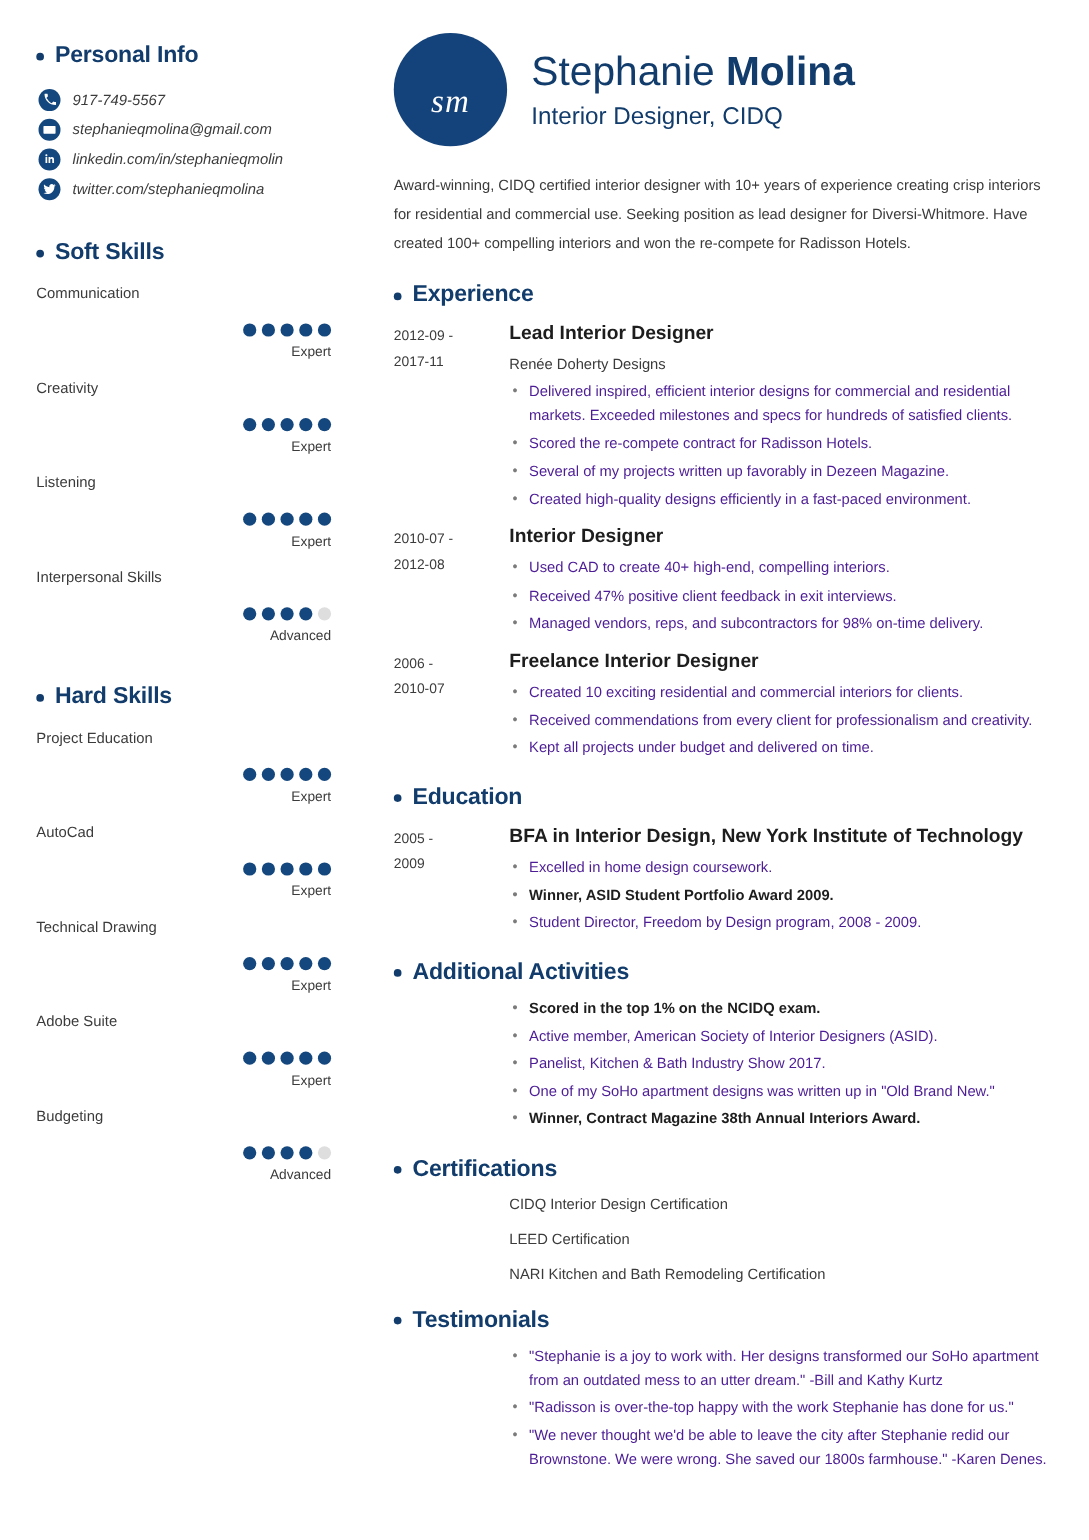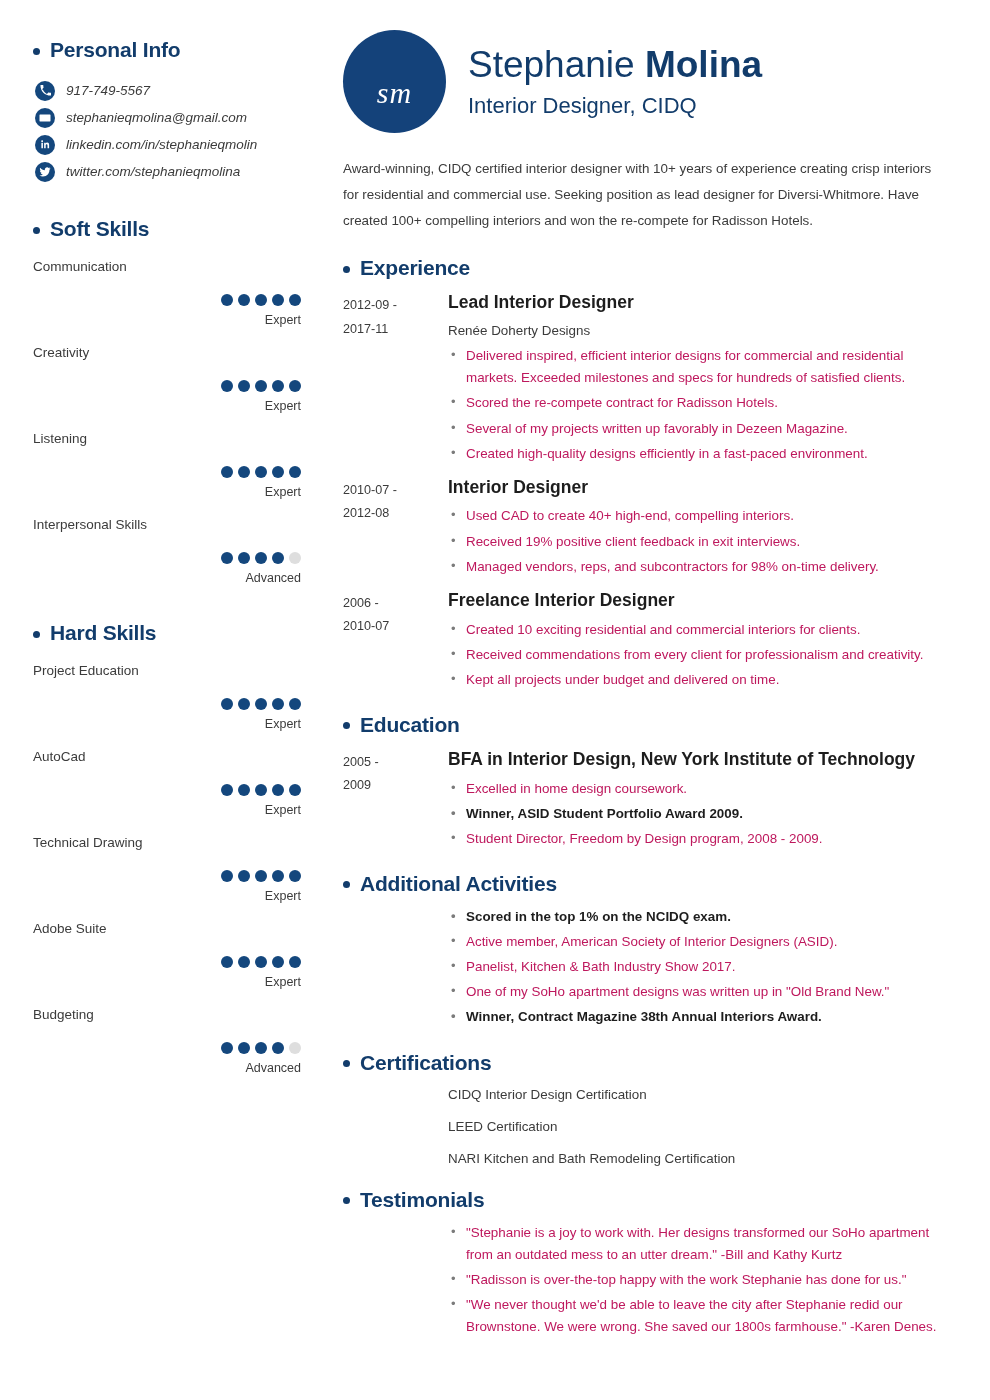--- a/index.html
+++ b/index.html
@@ -48,21 +48,21 @@
   .rating { margin-top: 20px; width: 268px; text-align: right; }
   .dots { font-size: 0; line-height: 0; }
   .rdot {
     display: inline-block; width: 12px; height: 12px;
     border-radius: 50%; background: #14477d; margin-left: 5px;
   }
   .rdot.off { background: #dedede; }
   .rlevel { font-size: 12.5px; color: #3b3b3b; margin-top: 7px; }
 
   
-  .right { position: absolute; left: 343px; top: 0; width: 605px; }
+  .right { position: absolute; left: 358px; top: 0; width: 605px; }
 
   .hero { display: flex; align-items: flex-start; margin-top: 30px; }
   .avatar {
     width: 103px; height: 103px; border-radius: 50%;
     background: #14427a; flex: none;
     position: relative;
   }
   .avatar .mono {
     position: absolute; left: 0; right: 0; bottom: 23px;
     text-align: center; color: #ffffff;
@@ -86,21 +86,21 @@
     width: 105px; flex: none; font-size: 12.6px;
     color: #3b3b3b; line-height: 1.85; padding-top: 3px;
   }
   .entry .body { flex: 1; }
   .etitle { font-size: 17.5px; font-weight: bold; color: #1d1d1d; line-height: 1.3; }
   .ecompany { font-size: 13.4px; color: #3b3b3b; margin-top: 9px; }
 
   ul.blist { list-style: none; margin-top: 7px; }
   ul.blist li {
     position: relative; padding-left: 18px;
-    font-size: 13.4px; line-height: 1.65; color: #be185d;
+    font-size: 13.4px; line-height: 1.65; color: #4c1d95;
     margin-top: 3px;
   }
   ul.blist li::before {
     content: "\2022"; position: absolute; left: 3px; top: -1px;
     color: #7b7b7b; font-size: 13px;
   }
   ul.blist li.strong { font-weight: bold; color: #1d1d1d; }
 
   .plain-list { margin-top: 12px; padding-left: 105px; }
   .plain-list .pitem { font-size: 13.4px; color: #3b3b3b; margin-bottom: 17px; }
@@ -269,21 +269,21 @@
         </div>
         <div class="entry">
           <div class="dates">
             <div>2010-07 -</div>
             <div>2012-08</div>
           </div>
           <div class="body">
             <div class="etitle">Interior Designer</div>
             <ul class="blist">
               <li>Used CAD to create 40+ high-end, compelling interiors.</li>
-              <li>Received 19% positive client feedback in exit interviews.</li>
+              <li>Received 47% positive client feedback in exit interviews.</li>
               <li>Managed vendors, reps, and subcontractors for 98% on-time delivery.</li>
             </ul>
           </div>
         </div>
         <div class="entry">
           <div class="dates">
             <div>2006 -</div>
             <div>2010-07</div>
           </div>
           <div class="body">

